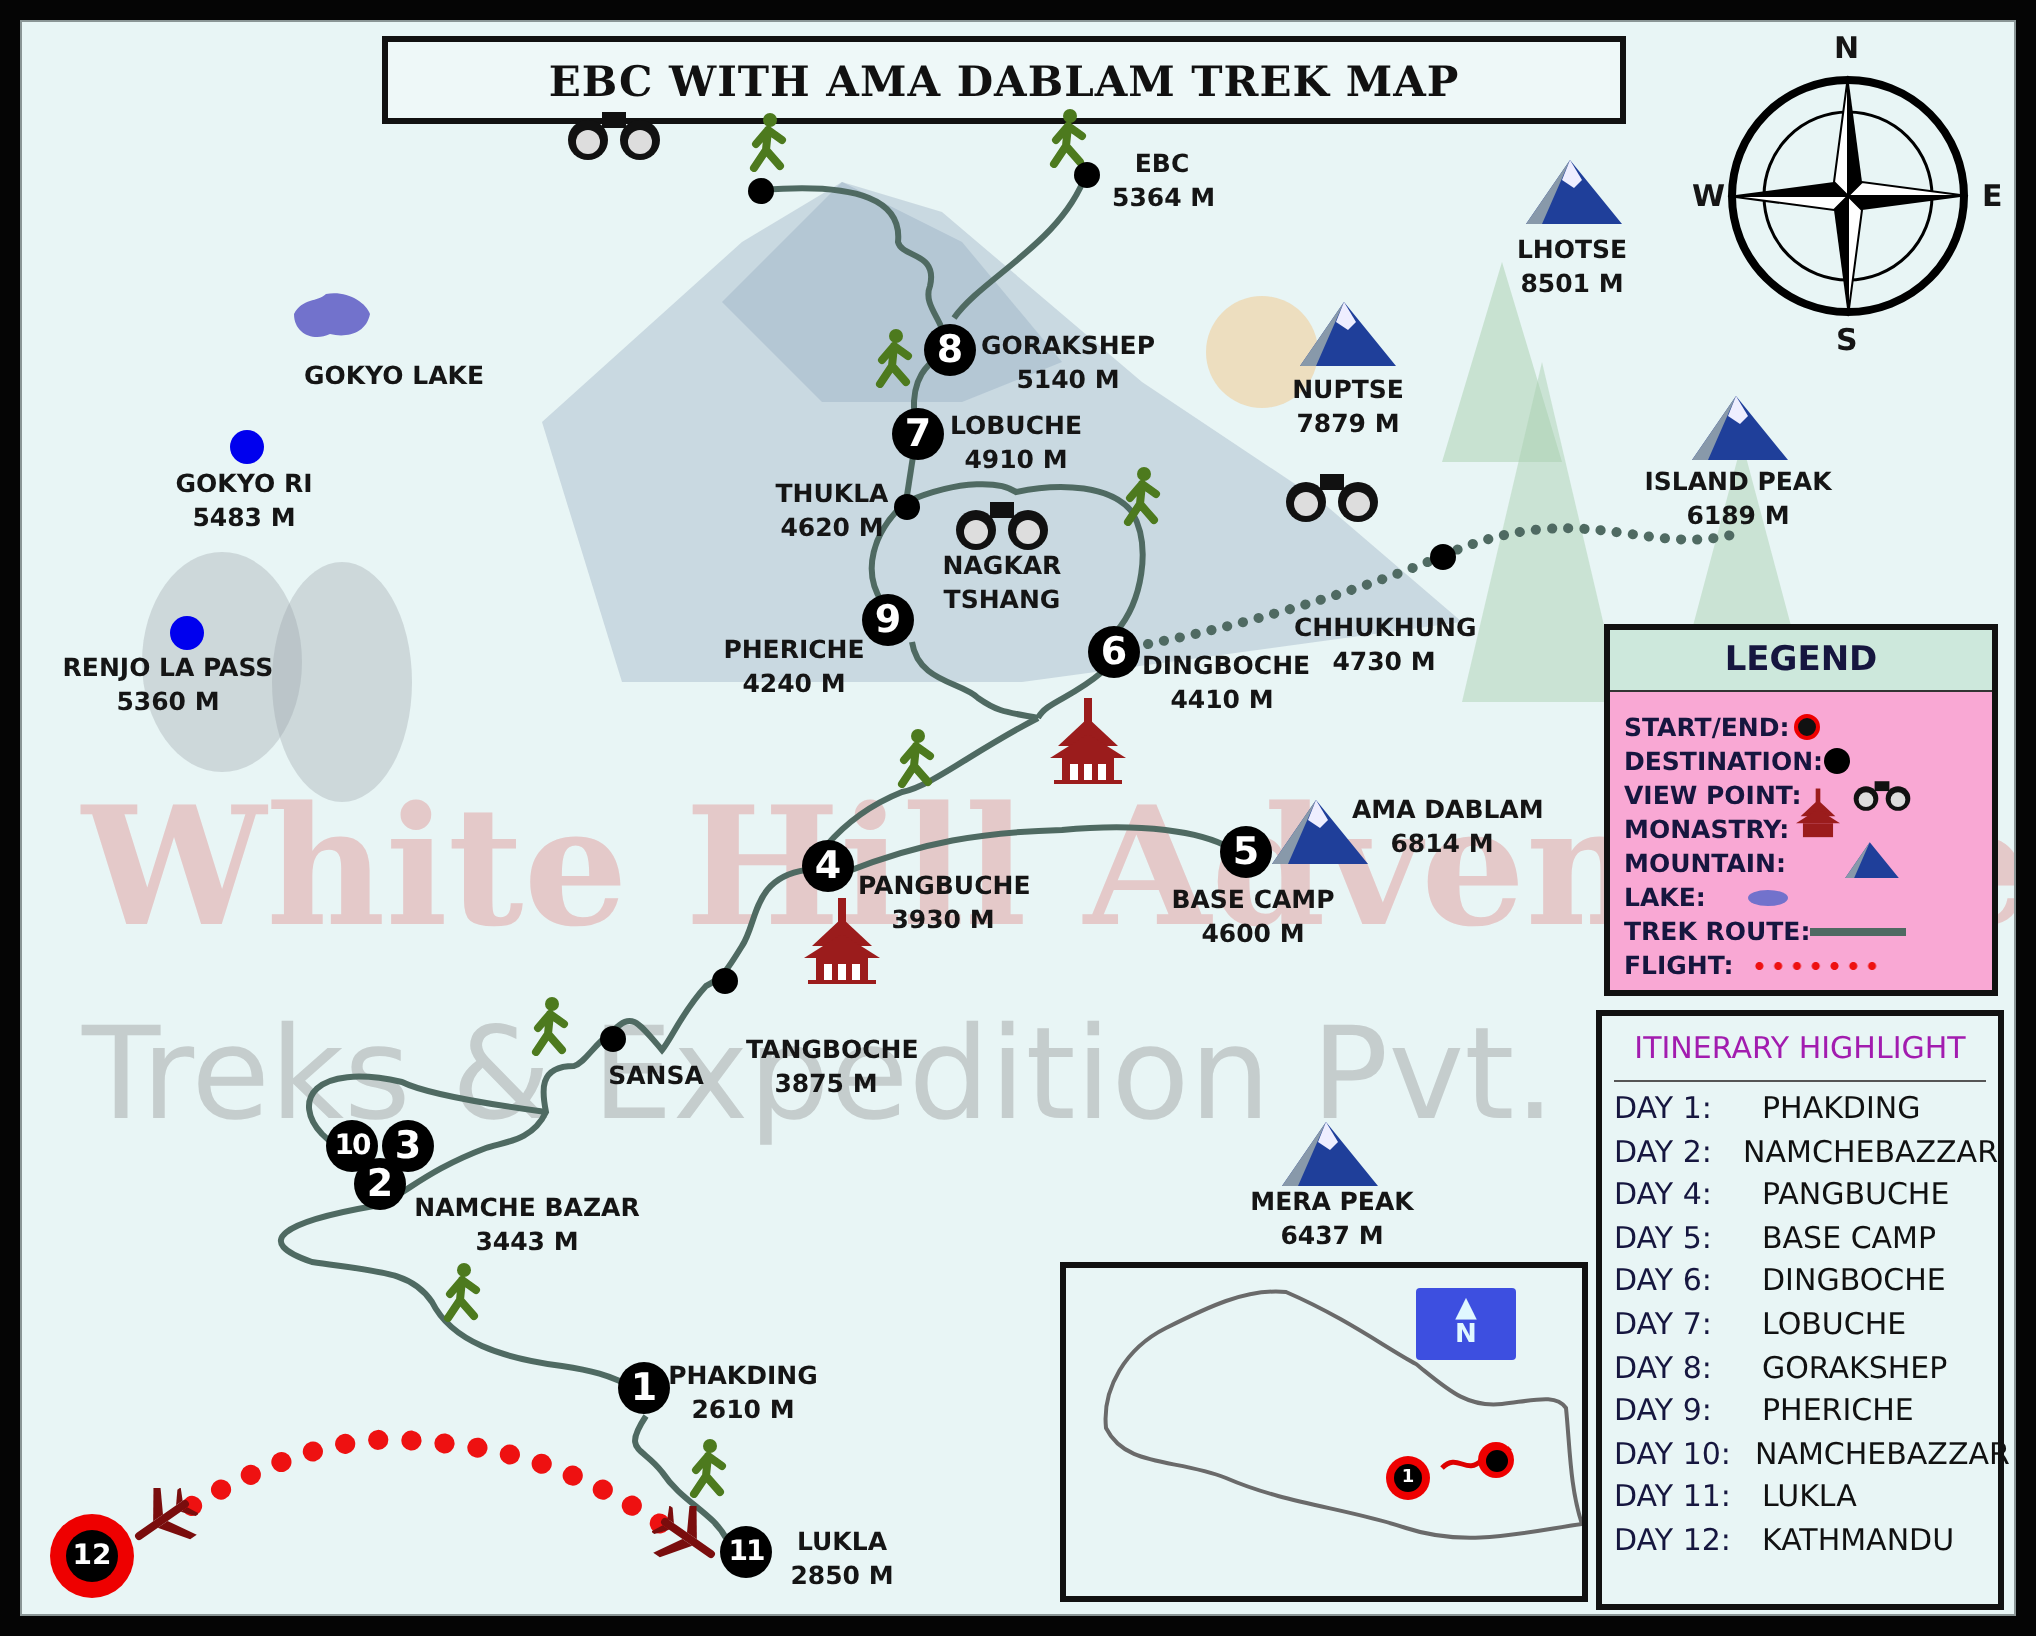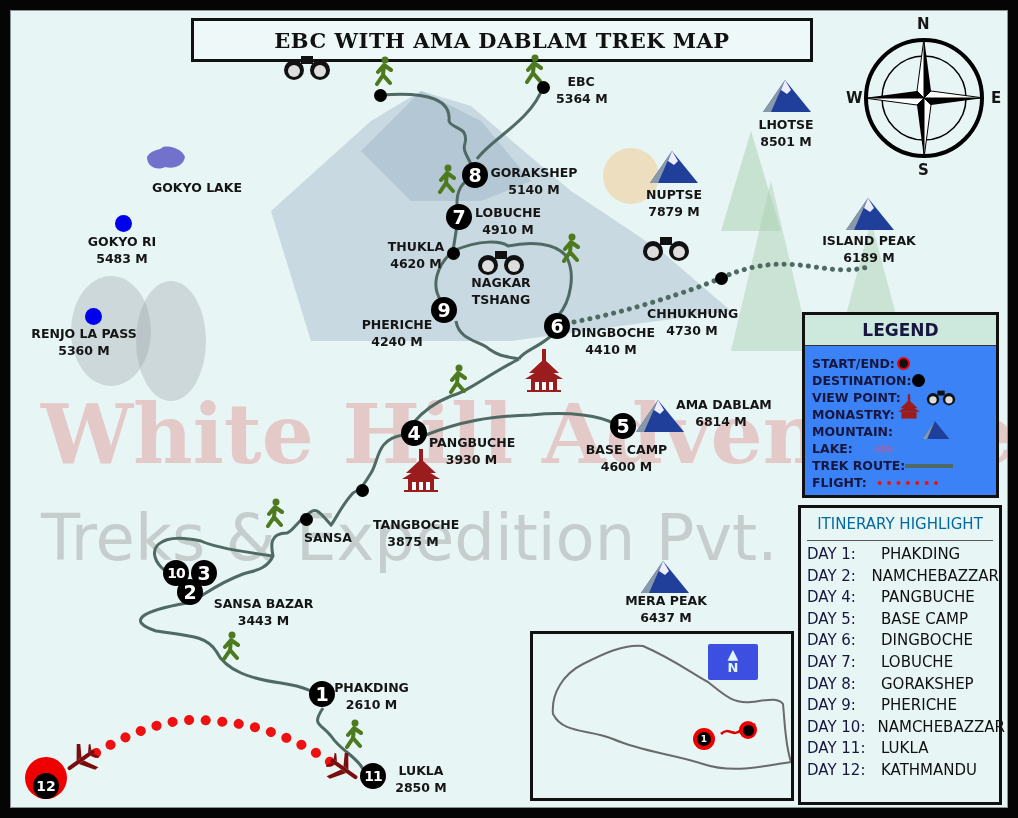--- a/index.html
+++ b/index.html
@@ -5,28 +5,28 @@
   html,body{margin:0;padding:0;}
   body{width:1018px;height:818px;background:#050505;position:relative;overflow:hidden;font-family:"DejaVu Sans","Liberation Sans",sans-serif;}
   #map{position:absolute;left:10px;top:10px;width:998px;height:798px;background:#e8f5f5;border:1px solid #8a9595;box-sizing:border-box;overflow:hidden;}
   .wm{position:absolute;pointer-events:none;}
   .title{position:absolute;left:180px;top:7px;width:622px;height:44px;border:3px solid #111;background:#eef8f8;box-sizing:border-box;display:flex;align-items:center;justify-content:center;font-family:"DejaVu Serif","Liberation Serif",serif;font-weight:900;font-size:21px;letter-spacing:0.5px;color:#111;}
   .lbl{position:absolute;font-weight:bold;font-size:12.5px;line-height:17px;color:#151515;text-align:center;white-space:nowrap;}
   .num{position:absolute;width:26px;height:26px;border-radius:50%;background:#000;color:#fff;font-weight:bold;font-size:19px;line-height:26px;text-align:center;}
   .num.sm{font-size:14px;letter-spacing:-1px;}
   .dot{position:absolute;width:13px;height:13px;border-radius:50%;background:#000;}
   .bdot{position:absolute;width:17px;height:17px;border-radius:50%;background:#0000ee;}
-  .start{position:absolute;width:42px;height:42px;border-radius:50%;background:#ee0000;display:flex;align-items:flex-end;justify-content:center;}
+  .start{position:absolute;width:42px;height:42px;border-radius:50%;background:#ee0000;display:flex;align-items:center;justify-content:center;}
   .start span{width:26px;height:26px;border-radius:50%;background:#000;color:#fff;font-weight:bold;font-size:14px;line-height:26px;text-align:center;}
   .icon{position:absolute;}
-  #legend{position:absolute;left:791px;top:301px;width:197px;height:186px;border:3px solid #111;background:#3b82f6;box-sizing:border-box;}
+  #legend{position:absolute;left:791px;top:301px;width:197px;height:186px;border:3px solid #111;background:#f9a8d4;box-sizing:border-box;}
   #legend .hd{height:30px;background:#cde8dc;border-bottom:1px solid #333;text-align:center;font-weight:bold;font-size:17px;line-height:30px;color:#16163f;}
   #legend .row{position:relative;height:17px;font-weight:bold;font-size:12.5px;color:#16163f;padding-left:7px;line-height:17px;}
   #itin{position:absolute;left:787px;top:494px;width:204px;height:300px;border:3px solid #111;background:#e8f5f5;box-sizing:border-box;}
-  #itin .hd{height:32px;border-bottom:1px solid #555;text-align:center;font-size:15px;line-height:32px;color:#0369a1;margin:0 6px;}
+  #itin .hd{height:32px;border-bottom:1px solid #555;text-align:center;font-size:15px;line-height:32px;color:#a21caf;margin:0 6px;}
   #itin .row{display:flex;height:21.6px;line-height:21.6px;font-size:15px;padding-left:6px;gap:12px;}
   #itin .day{color:#16163f;width:62px;white-space:nowrap;}
   #itin .place{color:#111;white-space:nowrap;}
   #inset{position:absolute;left:519px;top:620px;width:264px;height:170px;border:3px solid #111;background:#e8f5f5;box-sizing:border-box;}
   .nbadge{position:absolute;left:175px;top:10px;width:50px;height:36px;background:#3d4fe0;border-radius:2px;color:#e0f8ff;text-align:center;font-weight:bold;font-size:13px;line-height:13px;}
 </style>
 </head>
 <body>
 
 <div id="map">
@@ -263,21 +263,21 @@
     </div>
   <svg class="icon" style="left:251px;top:487px;" width="26" height="30" viewBox="0 0 26 30">
       <circle cx="14" cy="4" r="3.5" fill="#4d7a1e"></circle>
       <path d="M13,9 L7,16 M13,9 L20,14 M13,9 L12,19 L6,28 M12,19 L19,27" stroke="#4d7a1e" stroke-width="4" fill="none" stroke-linecap="round"></path>
     </svg>
 
   <div class="num sm" style="left:152px;top:549px;">10</div>
   <div class="num" style="left:180px;top:549px;">3</div>
   <div class="num" style="left:166px;top:568px;">2</div>
   <div class="lbl" style="left:195px;top:584px;width:115px;">
-      <div>SANSA BAZAR</div>
+      <div>NAMCHE BAZAR</div>
       <div>3443 M</div>
     </div>
   <svg class="icon" style="left:207px;top:620px;" width="26" height="30" viewBox="0 0 26 30">
       <circle cx="14" cy="4" r="3.5" fill="#4d7a1e"></circle>
       <path d="M13,9 L7,16 M13,9 L20,14 M13,9 L12,19 L6,28 M12,19 L19,27" stroke="#4d7a1e" stroke-width="4" fill="none" stroke-linecap="round"></path>
     </svg>
 
   <div class="num" style="left:298px;top:670px;">1</div>
   <div class="lbl" style="left:323px;top:668px;width:75px;">
       <div>PHAKDING</div>

